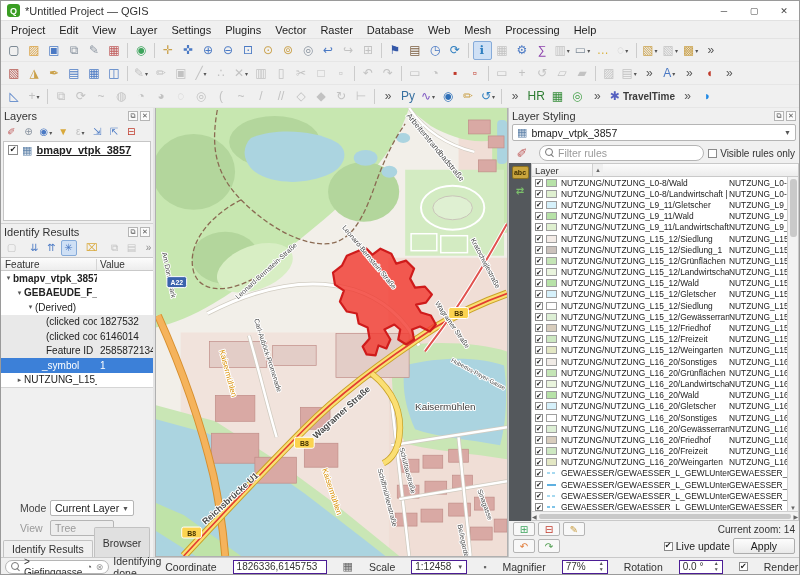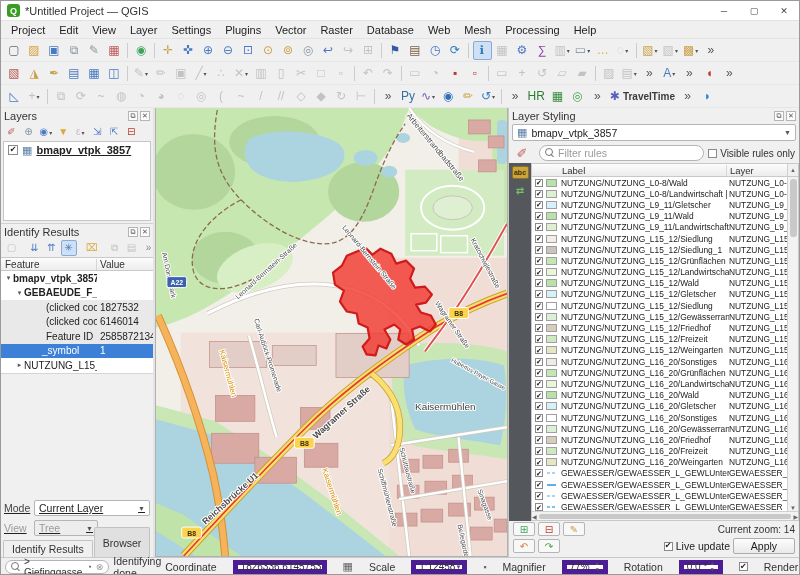--- a/index.html
+++ b/index.html
@@ -49,21 +49,21 @@
   .ith-f{flex:1;padding-left:4px;border-right:1px solid #d5d5d5;}
   .ith-v{width:56px;padding-left:3px;}
   .identify-rows{background:#fff;border-bottom:1px solid #d5d5d5;}
   .irow{display:flex;height:14.5px;align-items:center;font-size:10px;}
   .ifeat{flex:1;display:flex;align-items:center;overflow:hidden;white-space:nowrap;}
   .iarrow{width:9px;font-size:7px;color:#555;flex:none;text-align:center;}
   .ibold{font-weight:bold;}
   .ival{width:56px;padding-left:3px;overflow:hidden;white-space:nowrap;}
   .ibg{background:#e9e9e9;}
   .isel{background:#3c80d8;color:#fff;}
-  .modeview{margin-top:auto;padding:2px 3px;text-decoration:underline;}
+  .modeview{margin-top:auto;padding:2px 19px;}
   .mvrow{display:flex;align-items:center;height:20px;gap:4px;}
   .mvlabel{font-size:10.5px;color:#444;width:26px;}
   .combo{flex:1;height:16px;background:#fff;border:1px solid #b5b5b5;border-radius:2px;display:flex;align-items:center;padding:0 4px;font-size:10.5px;}
   .combo .car{margin-left:auto;font-size:7px;color:#555;}
   .combo.dis{background:#ededed;color:#9a9a9a;flex:none;width:64px;}
   .dtabs{height:17px;display:flex;align-items:flex-end;padding-left:2px;gap:1px;background:#f0f0f0;}
   .dtab{height:30px;padding:0 8px;display:flex;align-items:center;font-size:10.5px;border:1px solid #c2c2c2;border-bottom:none;background:#e0e0e0;color:#333;border-radius:2px 2px 0 0;}
   .dtab.on{background:#f0f0f0;height:17px;}
   
   #map-svg{position:absolute;inset:0;width:100%;height:100%;}
@@ -114,21 +114,21 @@
   .czoom{margin-left:auto;font-size:10px;color:#333;}
   .sfoot2{height:20px;display:flex;align-items:center;gap:3px;padding:0 4px 2px 4px;}
   .liveupd{margin-left:auto;display:flex;align-items:center;gap:3px;font-size:10.5px;}
   .applybtn{width:62px;height:16px;border:1px solid #adadad;background:linear-gradient(#fdfdfd,#e9e9e9);border-radius:2px;display:flex;align-items:center;justify-content:center;font-size:10.5px;}
   
   .statusbar{height:18px;display:flex;align-items:center;background:#f0f0f0;border-top:1px solid #c9c9c9;padding:0 4px;gap:4px;font-size:10.5px;color:#333;}
   .locator{width:128px;height:14px;background:#fff;border:1px solid #b5b5b5;border-radius:7px;display:flex;align-items:center;padding:0 5px;gap:4px;font-size:10px;}
   .mag{width:9px;height:10px;position:relative;display:inline-block;flex:none;}
   .mag::before{content:"";position:absolute;width:6px;height:6px;border:1.3px solid #777;border-radius:50%;left:0;top:0;}
   .mag::after{content:"";position:absolute;width:4px;height:1.3px;background:#777;transform:rotate(45deg);left:5px;top:7px;}
-  .sinput{height:14px;background:#fff;border:5px solid #4c1d95;display:flex;align-items:center;padding:0 3px;font-size:10px;}
+  .sinput{height:14px;background:#fff;border:1px solid #4c1d95;display:flex;align-items:center;padding:0 3px;font-size:10px;}
   .spin{display:flex;flex-direction:column;justify-content:center;font-size:5px;color:#555;line-height:1.1;margin-left:2px;}
   .sright{margin-left:auto;display:flex;align-items:center;gap:16px;}
   .sicon{font-size:11px;color:#666;}
   .epsg{display:flex;align-items:center;gap:2px;}
 </style>
 </head>
 <body>
 
 <div class="window">
 
@@ -590,20 +590,27 @@
               <span class="ifeat" style="padding-left: 3px;">
                 <span class="iarrow">▾</span>
                 <span class="ibold">bmapv_vtpk_3857 [2]</span>
               </span>
               <span class="ival"></span>
             </div>
             <div class="irow">
               <span class="ifeat" style="padding-left: 14px;">
                 <span class="iarrow">▾</span>
                 <span class="ibold">GEBAEUDE_F_AGG</span>
+              </span>
+              <span class="ival"></span>
+            </div>
+            <div class="irow">
+              <span class="ifeat" style="padding-left: 25px;">
+                <span class="iarrow">▾</span>
+                <span>(Derived)</span>
               </span>
               <span class="ival"></span>
             </div>
             <div class="irow ibg">
               <span class="ifeat" style="padding-left: 36px;">
                 <span class="iarrow"></span>
                 <span>(clicked coordinate X)</span>
               </span>
               <span class="ival">1827532</span>
             </div>
@@ -820,21 +827,20 @@
           <span>Visible rules only</span>
         </span>
       </div>
       <div class="stylemain">
         <div class="sidestrip">
           <span class="stab abc">abc</span>
           <span class="stab hist">⇄</span>
         </div>
         <div class="rtable">
           <div class="rhead">
-            <span class="rh-label">Label</span>
             <span class="rh-layer">Layer</span>
             <span class="rh-sc">▲</span>
           </div>
           <div class="rbodywrap">
             <div id="rules-body">
                 <div class="rrow">
                   <span class="rcb">✔</span>
                   <span class="rsw" style="background: rgb(183, 226, 168);"></span>
                   <span class="rlabel">NUTZUNG/NUTZUNG_L0-8/Wald</span>
                   <span class="rlayer">NUTZUNG_L0-8</span>

